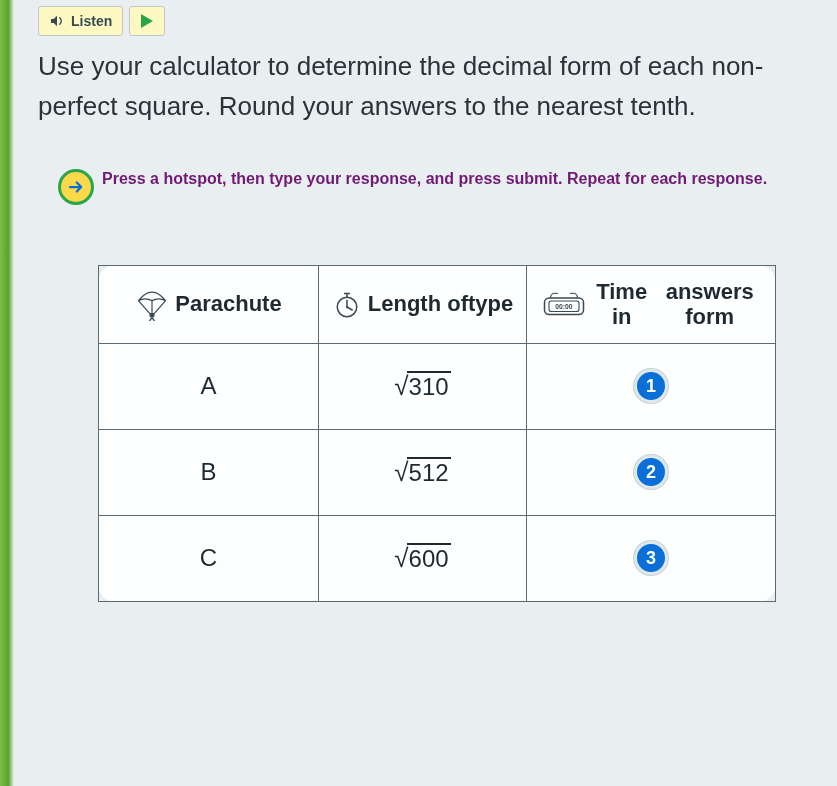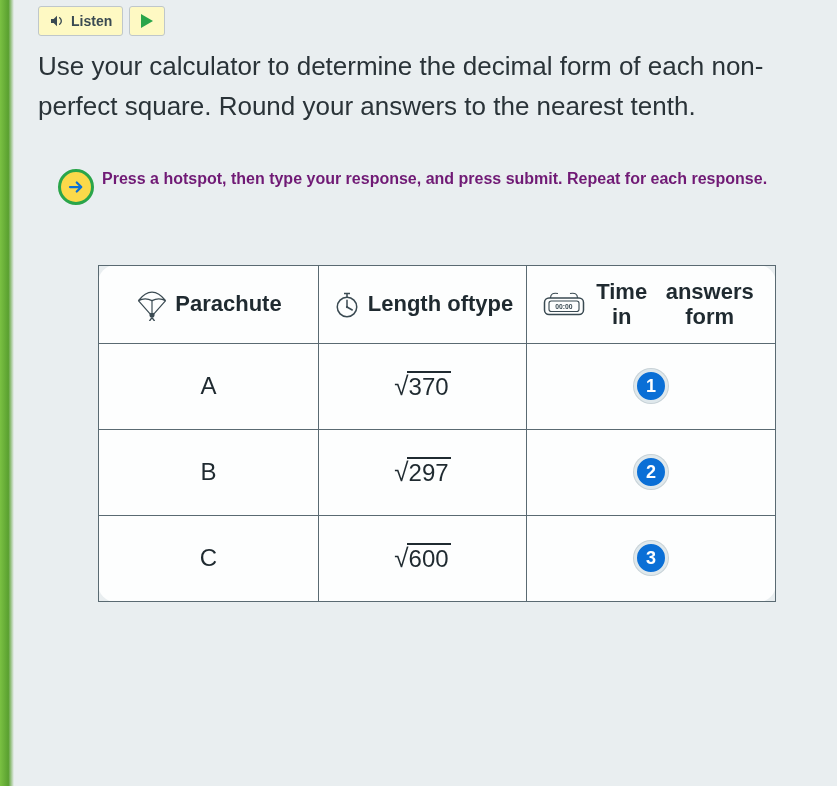--- a/index.html
+++ b/index.html
@@ -218,33 +218,33 @@
             </div>
           </th>
         </tr>
       </thead>
       <tbody>
         <tr>
           <td>A</td>
           <td>
             <span class="sqrt">
                 <span class="rad">√</span>
-                <span class="val">370</span>
+                <span class="val">310</span>
               </span>
           </td>
           <td>
             <span class="hotspot">1</span>
           </td>
         </tr>
         <tr>
           <td>B</td>
           <td>
             <span class="sqrt">
                 <span class="rad">√</span>
-                <span class="val">297</span>
+                <span class="val">512</span>
               </span>
           </td>
           <td>
             <span class="hotspot">2</span>
           </td>
         </tr>
         <tr>
           <td>C</td>
           <td>
             <span class="sqrt">

